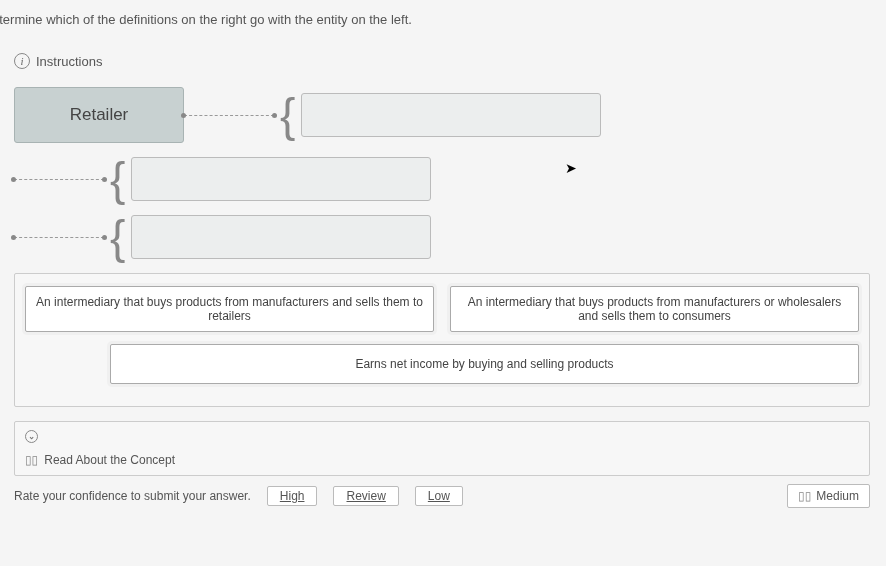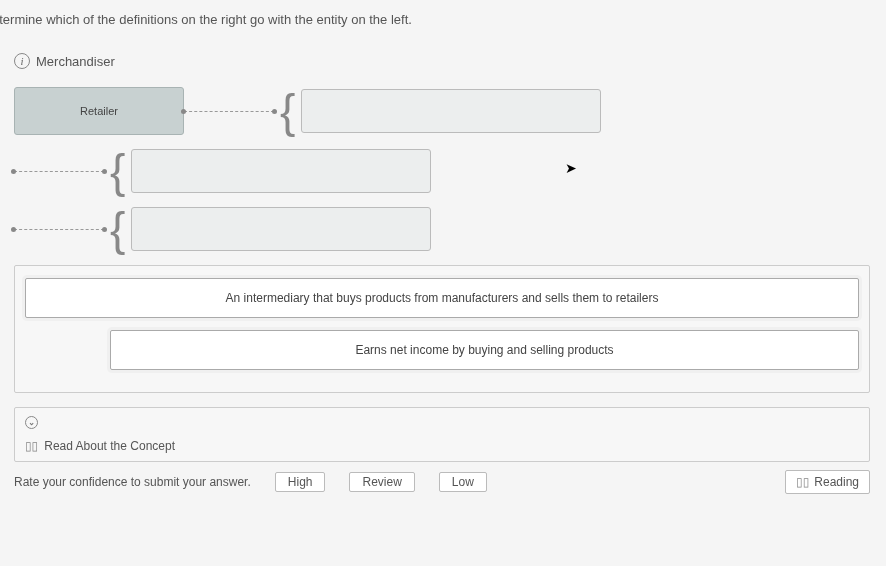--- a/index.html
+++ b/index.html
@@ -41,28 +41,28 @@
       margin-left: 14px;
       margin-bottom: 14px;
     }
     .match-row {
       display: flex;
       align-items: center;
       margin-bottom: 14px;
     }
     .entity {
       width: 170px;
-      height: 48px;
+      height: 56px;
       background: #c8d1d1;
       border: 1px solid #a8b3b3;
       border-radius: 3px;
       display: flex;
       align-items: center;
       justify-content: center;
-      font-size: 11px;
+      font-size: 17px;
       color: #444;
     }
     .connector {
       width: 90px;
       height: 1px;
       border-top: 1px dashed #999;
       position: relative;
     }
     .connector::before, .connector::after {
       content: "";
@@ -155,32 +155,33 @@
       gap: 6px;
     }
     .book-icon {
       font-size: 12px;
       color: #888;
     }
     .footer-bar {
       margin-left: 14px;
       display: flex;
       align-items: center;
-      gap: 24px;
+      gap: 16px;
       font-size: 12px;
       color: #555;
     }
     .rate-btn {
       border: 1px solid #bbb;
       background: #fff;
       border-radius: 2px;
       padding: 2px 12px;
       font-size: 12px;
       color: #555;
       cursor: pointer;
+      text-decoration: underline;
     }
     .reading-btn {
       margin-left: auto;
       border: 1px solid #bbb;
       background: #fff;
       border-radius: 2px;
       padding: 4px 10px;
       font-size: 12px;
       color: #555;
       display: flex;
@@ -197,21 +198,21 @@
       pointer-events: none;
     }
   </style>
 </head>
 <body>
 
 <div class="prompt">etermine which of the definitions on the right go with the entity on the left.</div>
 
 <div class="instructions">
   <span class="i-icon">i</span>
-  <span>Merchandiser</span>
+  <span>Instructions</span>
 </div>
 
 <div class="match-area">
   <div class="match-row">
     <div class="entity">Retailer</div>
     <div class="connector"></div>
     <div class="brace">{</div>
     <div class="drop-target"></div>
   </div>
   <div class="match-row">
@@ -222,20 +223,21 @@
   <div class="match-row">
     <div class="connector"></div>
     <div class="brace">{</div>
     <div class="drop-target"></div>
   </div>
 </div>
 
 <div class="cards-pool">
   <div class="cards-row">
     <div class="card">An intermediary that buys products from manufacturers and sells them to retailers</div>
+    <div class="card">An intermediary that buys products from manufacturers or wholesalers and sells them to consumers</div>
   </div>
   <div class="cards-row">
     <div class="card card-half">Earns net income by buying and selling products</div>
   </div>
 </div>
 
 <div class="help-section">
   <div class="help-title">
     <span class="chevron-icon">⌄</span>
   </div>
@@ -245,17 +247,17 @@
   </div>
 </div>
 
 <div class="footer-bar">
   <span>Rate your confidence to submit your answer.</span>
   <button class="rate-btn">High</button>
   <button class="rate-btn">Review</button>
   <button class="rate-btn">Low</button>
   <div class="reading-btn">
     <span class="book-icon">▯▯</span>
-    <span>Reading</span>
+    <span>Medium</span>
   </div>
 </div>
 
 <div class="cursor">➤</div>
 
 </body></html>

